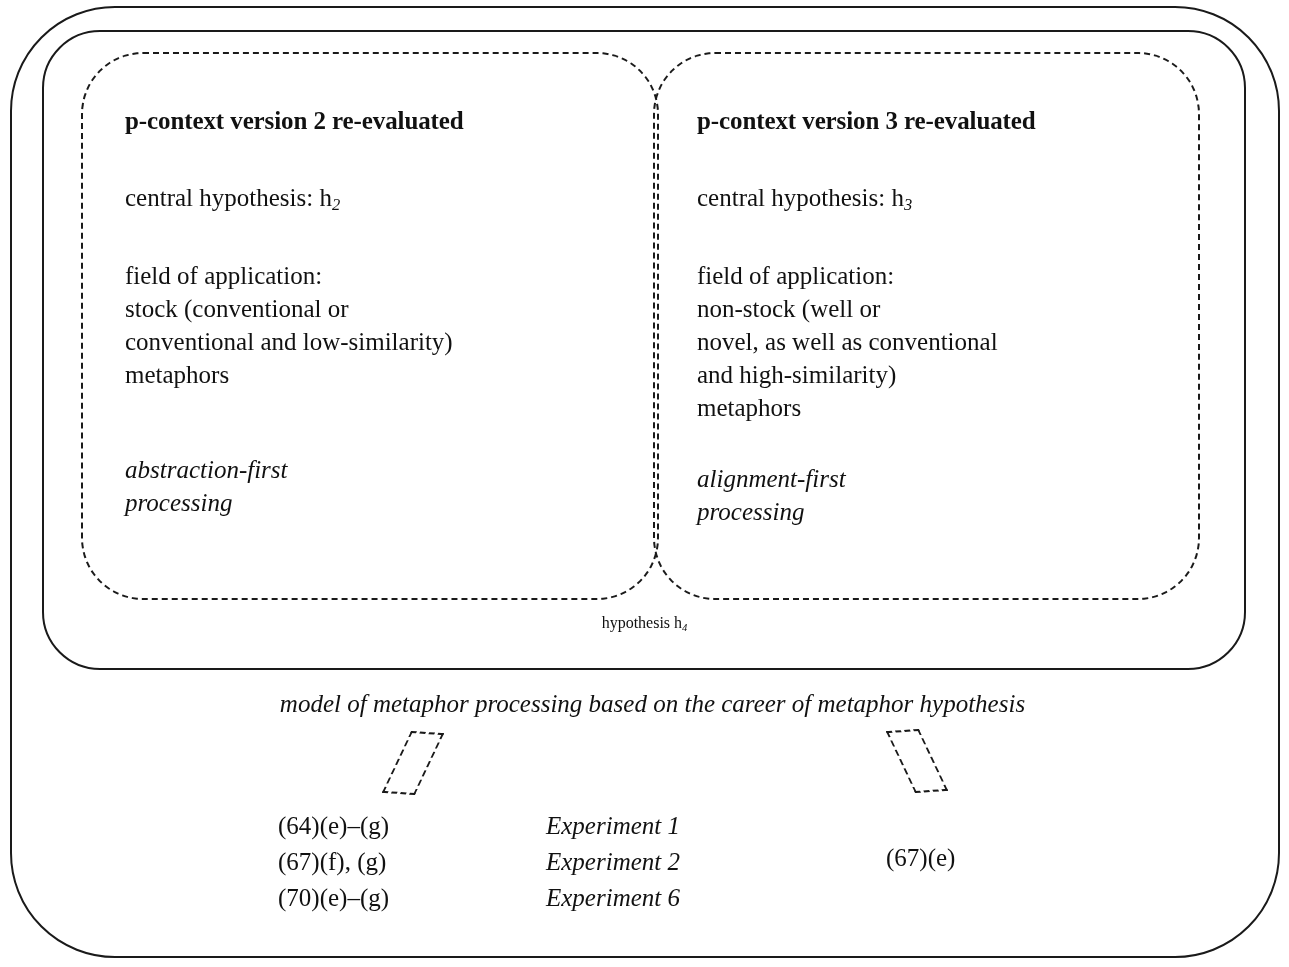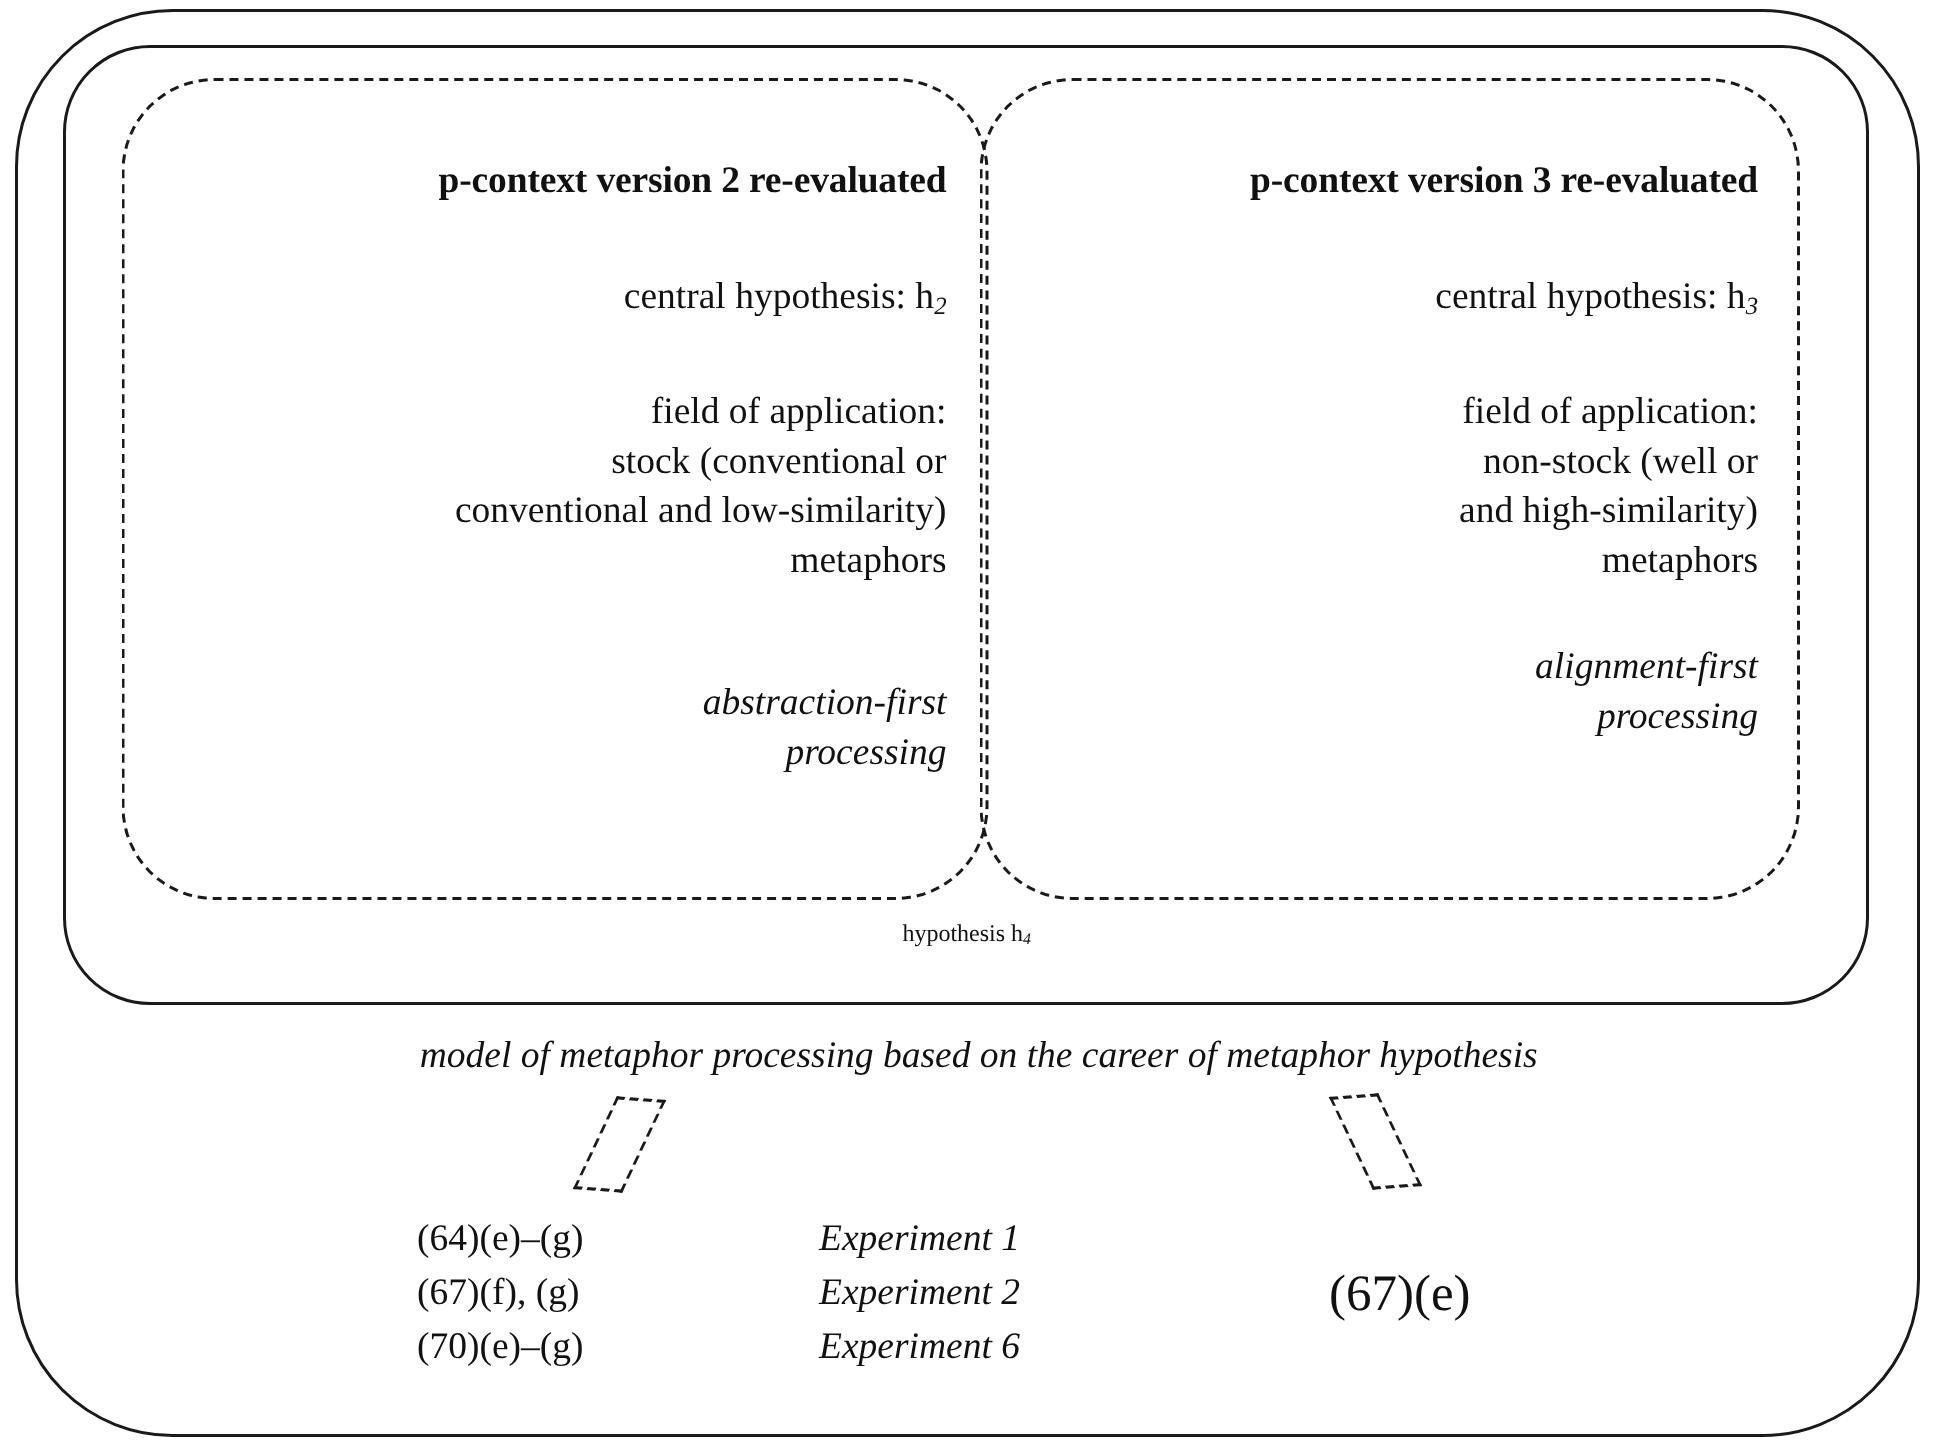--- a/index.html
+++ b/index.html
@@ -49,21 +49,21 @@
     box-sizing: border-box;
   }
   .panel-left  { left: 81px;  width: 578px; }
   .panel-right { left: 653px; width: 547px; }
 
   .panel-inner {
     position: absolute;
     left: 16px;
     right: 0;
     top: 0;
-    text-align: right;
+    text-align: left;
     padding: 0 26px;
     box-sizing: border-box;
   }
 
   .panel-title {
     font-weight: bold;
     font-size: 25px;
     letter-spacing: -0.1px;
     margin-top: 53px;
   }
@@ -126,21 +126,21 @@
     border-collapse: collapse;
   }
   .exp-table td { padding: 0; white-space: nowrap; vertical-align: top; }
   .exp-ref   { padding-right: 0 !important; width: 268px; }
   .exp-label { font-style: italic; }
 
   .exp-right {
     position: absolute;
     left: 886px;
     top: 844px;
-    font-size: 34px;
+    font-size: 25px;
     white-space: nowrap;
   }
 </style>
 </head>
 <body>
 
 <div id="canvas">
 
   <div class="frame-outer"></div>
   <div class="frame-middle"></div>
@@ -166,20 +166,21 @@
   <div class="panel panel-right">
     <div class="panel-inner">
       <div class="panel-title">p-context version 3 re-evaluated</div>
       <div class="gap-lg"></div>
       <div class="panel-line">
         <span>central hypothesis: h</span><sub class="hsub">3</sub>
       </div>
       <div class="gap-md"></div>
       <div class="panel-line">field of application:</div>
       <div class="panel-line">non-stock (well or</div>
+      <div class="panel-line">novel, as well as conventional</div>
       <div class="panel-line">and high-similarity)</div>
       <div class="panel-line">metaphors</div>
       <div class="gap-md"></div>
       <div class="panel-line italic">alignment-first</div>
       <div class="panel-line italic">processing</div>
     </div>
   </div>
 
   <div class="hypothesis-h4">
     <span class="shift"><span>hypothesis h</span><sub class="hsub">4</sub></span>

